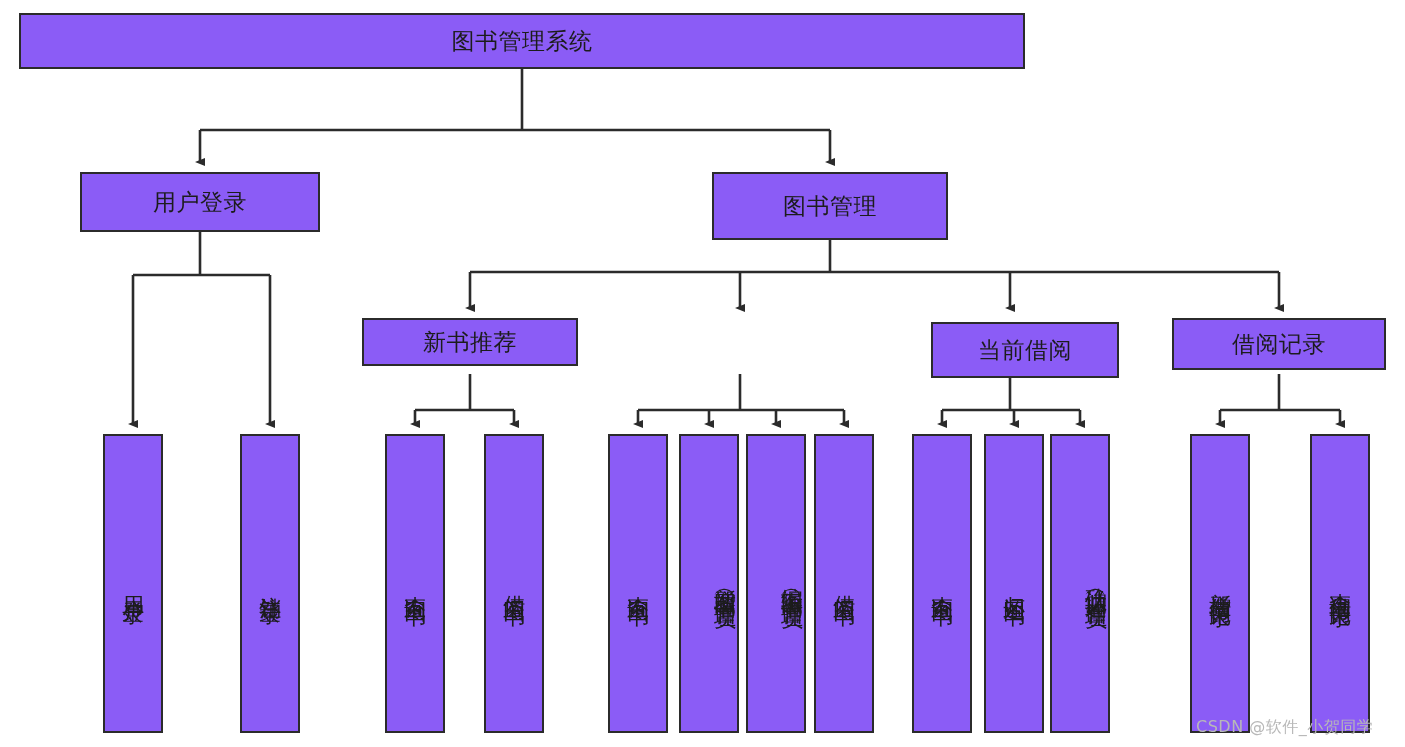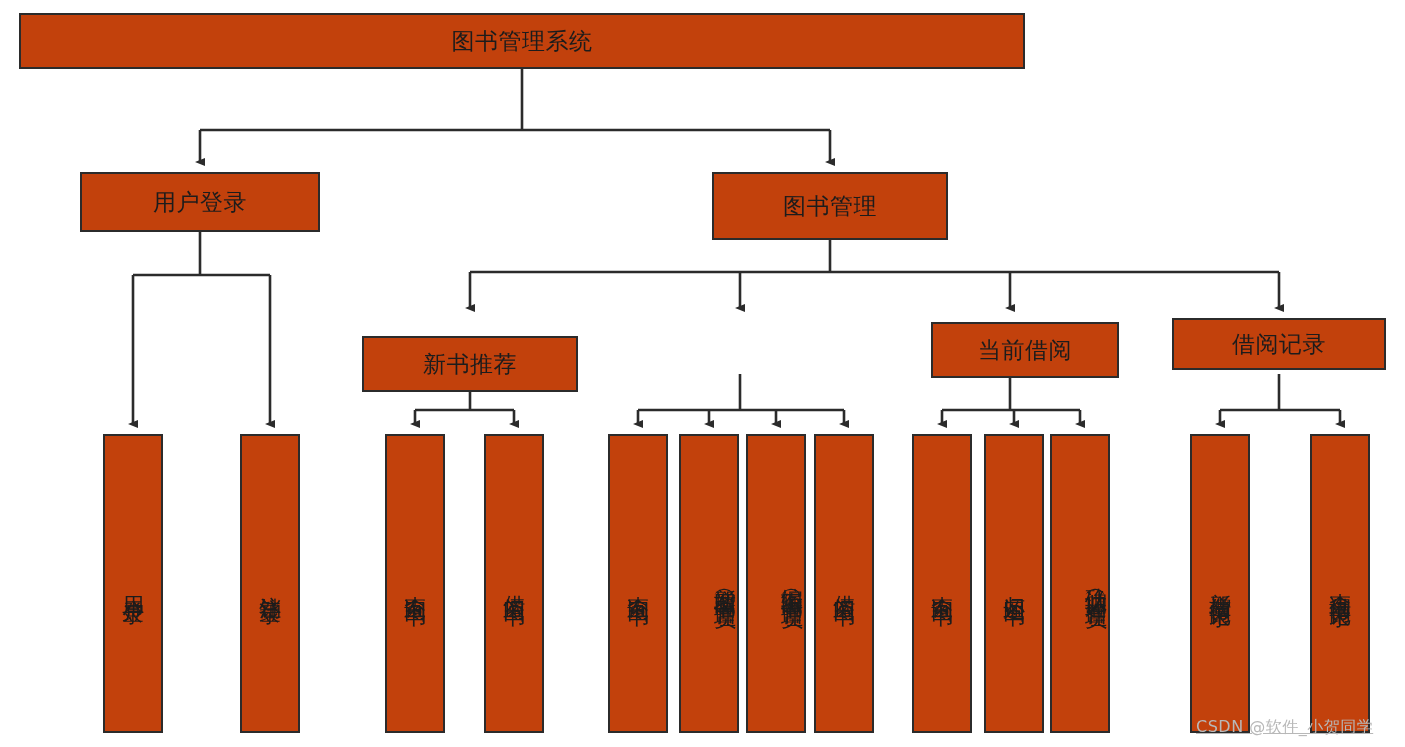--- a/index.html
+++ b/index.html
@@ -21,21 +21,21 @@
     position: absolute;
     left: 0;
     top: 0;
     width: 1405px;
     height: 747px;
   }
   .node {
     position: absolute;
     box-sizing: border-box;
     border: 2px solid #2b2b2b;
-    background: #c2410c;
+    background: #8b5cf6;
     display: flex;
     align-items: center;
     justify-content: center;
     color: #1c1c1c;
   }
   .node-h {
     font-size: 23px;
     letter-spacing: 0.5px;
     white-space: nowrap;
   }
@@ -51,21 +51,20 @@
   .node-v.top-align {
     align-items: flex-start;
     justify-content: center;
   }
   .watermark {
     position: absolute;
     font-size: 16px;
     color: #b8b8b8;
     white-space: nowrap;
     letter-spacing: 0.5px;
-    text-decoration: underline;
   }
 </style>
 </head>
 <body>
 
 <div id="canvas">
 
   <svg id="wires" viewBox="0 0 1405 747" xmlns="http://www.w3.org/2000/svg">
     <defs>
       <marker id="arrow" markerWidth="10" markerHeight="10" refX="5" refY="5" orient="auto" markerUnits="userSpaceOnUse">
@@ -116,21 +115,21 @@
       <path d="M1220,410 L1220,424" marker-end="url(#arrow)"></path>
       <path d="M1340,410 L1340,424" marker-end="url(#arrow)"></path>
     </g>
   </svg>
 
   <div class="node node-h" id="n-root" style="left: 19px; top: 13px; width: 1006px; height: 56px;">图书管理系统</div>
 
   <div class="node node-h" id="n-l2-0" style="left: 80px; top: 172px; width: 240px; height: 60px;">用户登录</div>
   <div class="node node-h" id="n-l2-1" style="left: 712px; top: 172px; width: 236px; height: 68px;">图书管理</div>
 
-  <div class="node node-h" id="n-l3-0" style="left: 362px; top: 336px; width: 216px; height: 56px;">新书推荐</div>
+  <div class="node node-h" id="n-l3-0" style="left: 362px; top: 318px; width: 216px; height: 48px;">新书推荐</div>
   <div class="node node-h" id="n-l3-2" style="left: 903px; top: 322px; width: 188px; height: 56px; margin-left: 28px;">当前借阅</div>
   <div class="node node-h" id="n-l3-3" style="left: 1172px; top: 318px; width: 214px; height: 52px;">借阅记录</div>
 
   <div class="node node-v" id="n-lf-0" style="left: 103px; top: 434px; width: 60px; height: 299px;">用户登录</div>
   <div class="node node-v" id="n-lf-1" style="left: 240px; top: 434px; width: 60px; height: 299px;">注销登录</div>
   <div class="node node-v" id="n-lf-2" style="left: 385px; top: 434px; width: 60px; height: 299px;">查询图书</div>
   <div class="node node-v" id="n-lf-3" style="left: 484px; top: 434px; width: 60px; height: 299px;">借阅图书</div>
   <div class="node node-v" id="n-lf-4" style="left: 608px; top: 434px; width: 60px; height: 299px;">查询图书</div>
   <div class="node node-v top-align" id="n-lf-5" style="left: 679px; top: 434px; width: 60px; height: 299px;">新增图书（管理员）</div>
   <div class="node node-v top-align" id="n-lf-6" style="left: 746px; top: 434px; width: 60px; height: 299px;">编辑图书（管理员）</div>

